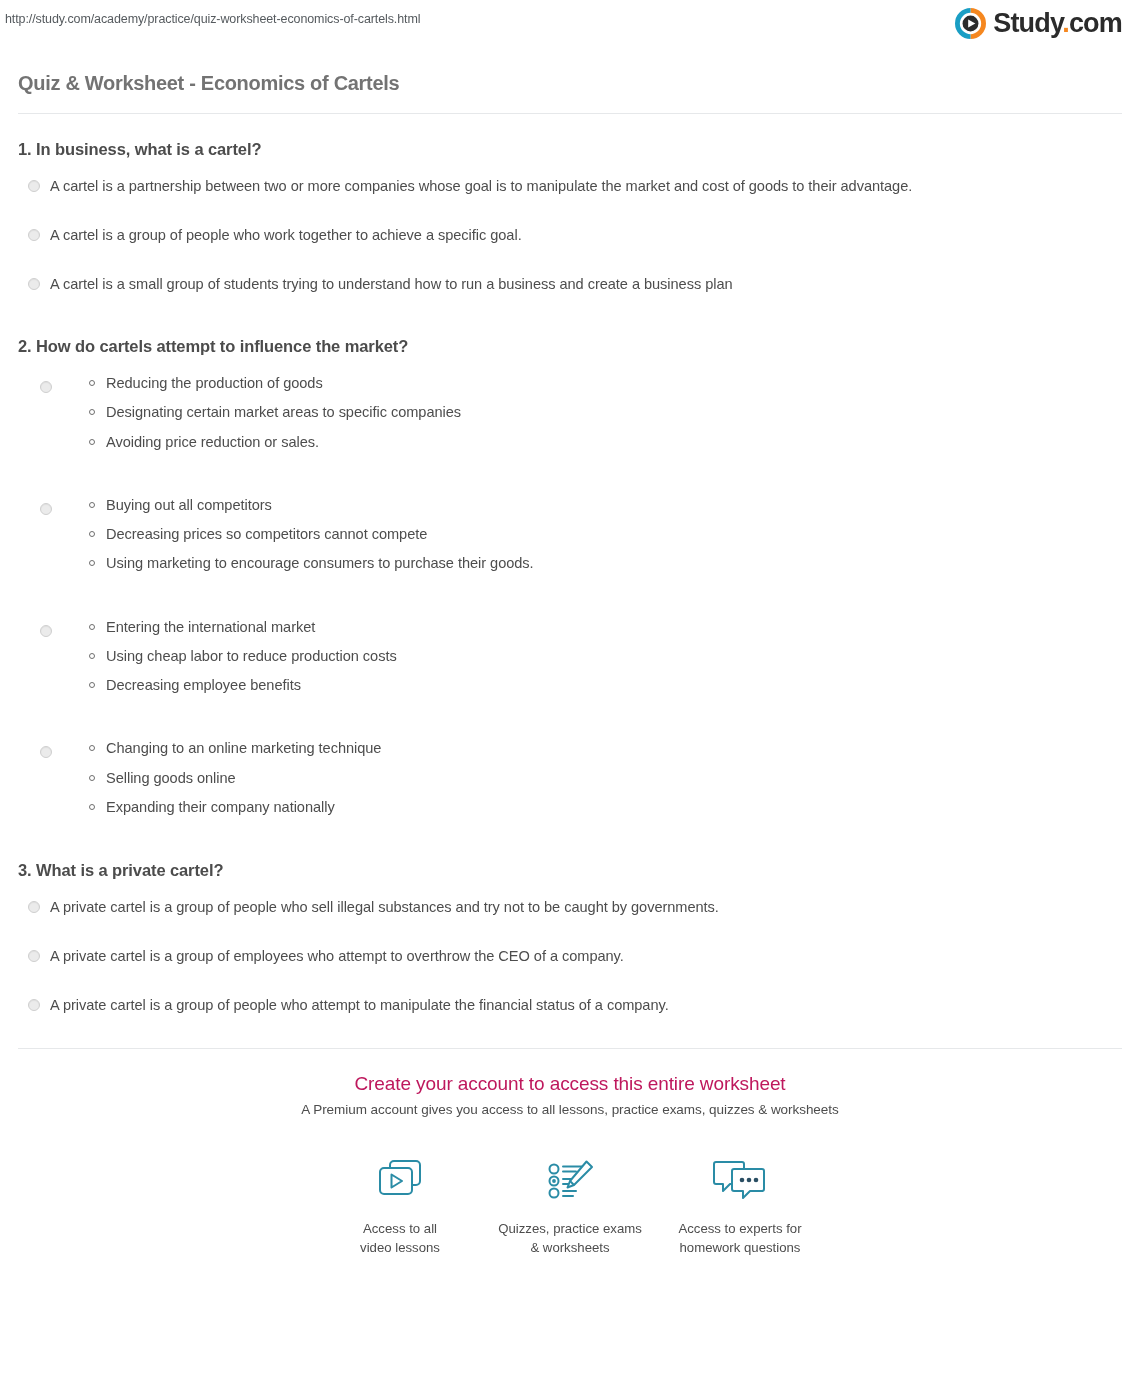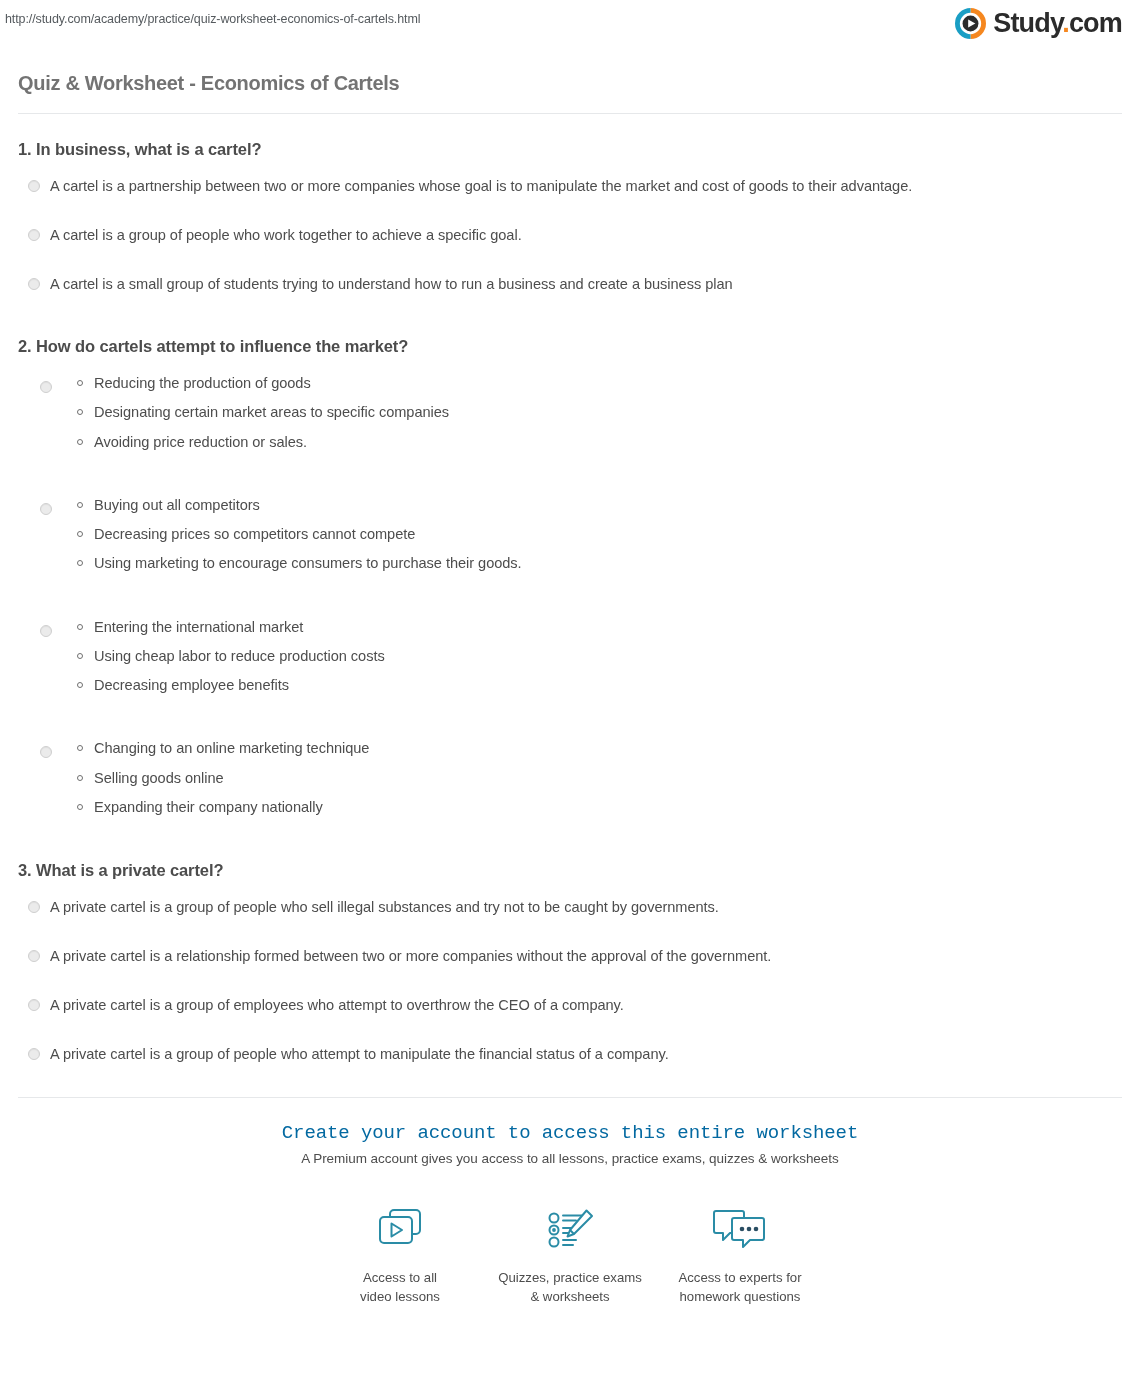--- a/index.html
+++ b/index.html
@@ -118,21 +118,21 @@
     color: #4d4d4d;
     line-height: 1.35;
     letter-spacing: -0.05px;
   }
 
   
   .answer-item.has-sublist { padding-left: 0; margin-bottom: 44px; }
   .answer-item.has-sublist .radio-dot { left: 22px; top: 7px; }
   .sub-list {
     list-style: none;
-    margin: 4px;
+    margin: 16px;
     padding: 0 0 0 72px;
   }
   .sub-item {
     position: relative;
     font-size: 14.6px;
     color: #4d4d4d;
     line-height: 1.32;
     margin-bottom: 10px;
     letter-spacing: -0.05px;
   }
@@ -154,25 +154,24 @@
     height: 1px;
     background: #e6e8ea;
     border: 0;
   }
   .cta-section {
     text-align: center;
     padding-top: 24px;
   }
   .cta-heading {
     font-size: 19px;
-    color: #0369a1;
+    color: #be185d;
     margin: 0 0 7px 0;
     font-weight: normal;
     letter-spacing: -0.1px;
-    font-family: Liberation Mono, monospace;
   }
   .cta-subheading {
     font-size: 13.5px;
     color: #4d4d4d;
     margin: 0;
     letter-spacing: -0.05px;
   }
 
   .benefits-row {
     display: flex;
@@ -282,24 +281,20 @@
 
     </ul>
   </section>
 
   <section class="question-block spaced-top">
     <h2 class="question-title">3. What is a private cartel?</h2>
     <ul class="answer-list">
       <li class="answer-item">
         <span class="radio-dot"></span>
         <span class="answer-text">A private cartel is a group of people who sell illegal substances and try not to be caught by governments.</span>
-      </li>
-      <li class="answer-item">
-        <span class="radio-dot"></span>
-        <span class="answer-text">A private cartel is a relationship formed between two or more companies without the approval of the government.</span>
       </li>
       <li class="answer-item">
         <span class="radio-dot"></span>
         <span class="answer-text">A private cartel is a group of employees who attempt to overthrow the CEO of a company.</span>
       </li>
       <li class="answer-item">
         <span class="radio-dot"></span>
         <span class="answer-text">A private cartel is a group of people who attempt to manipulate the financial status of a company.</span>
       </li>
     </ul>

